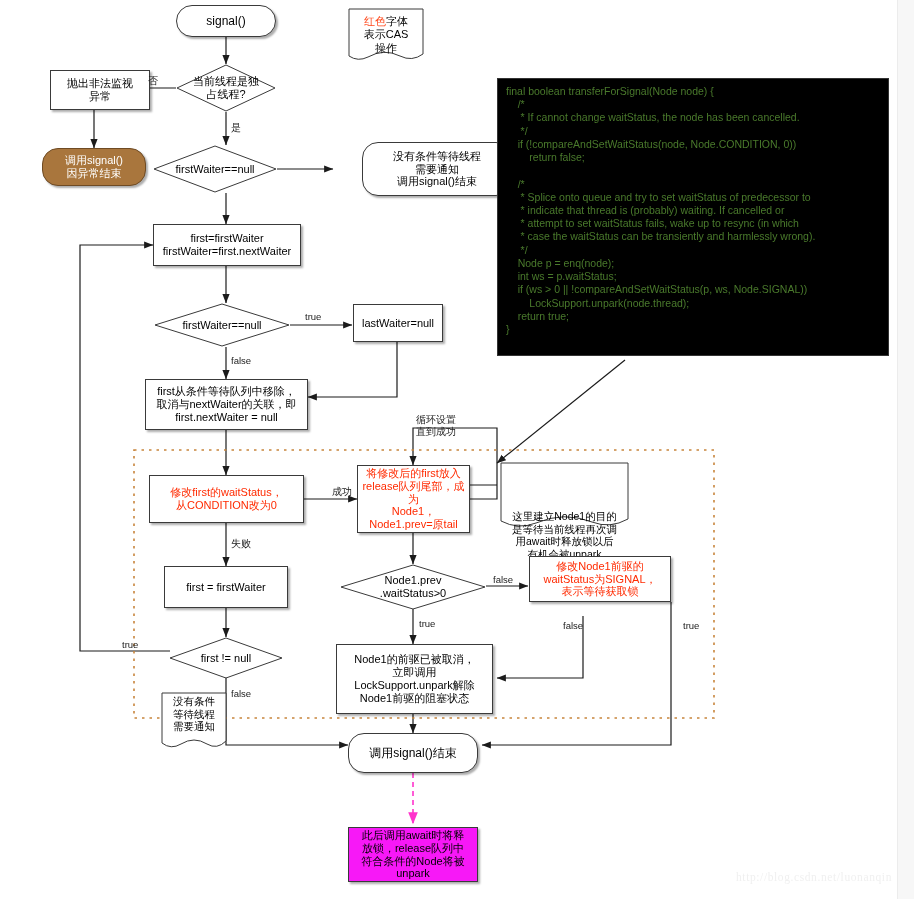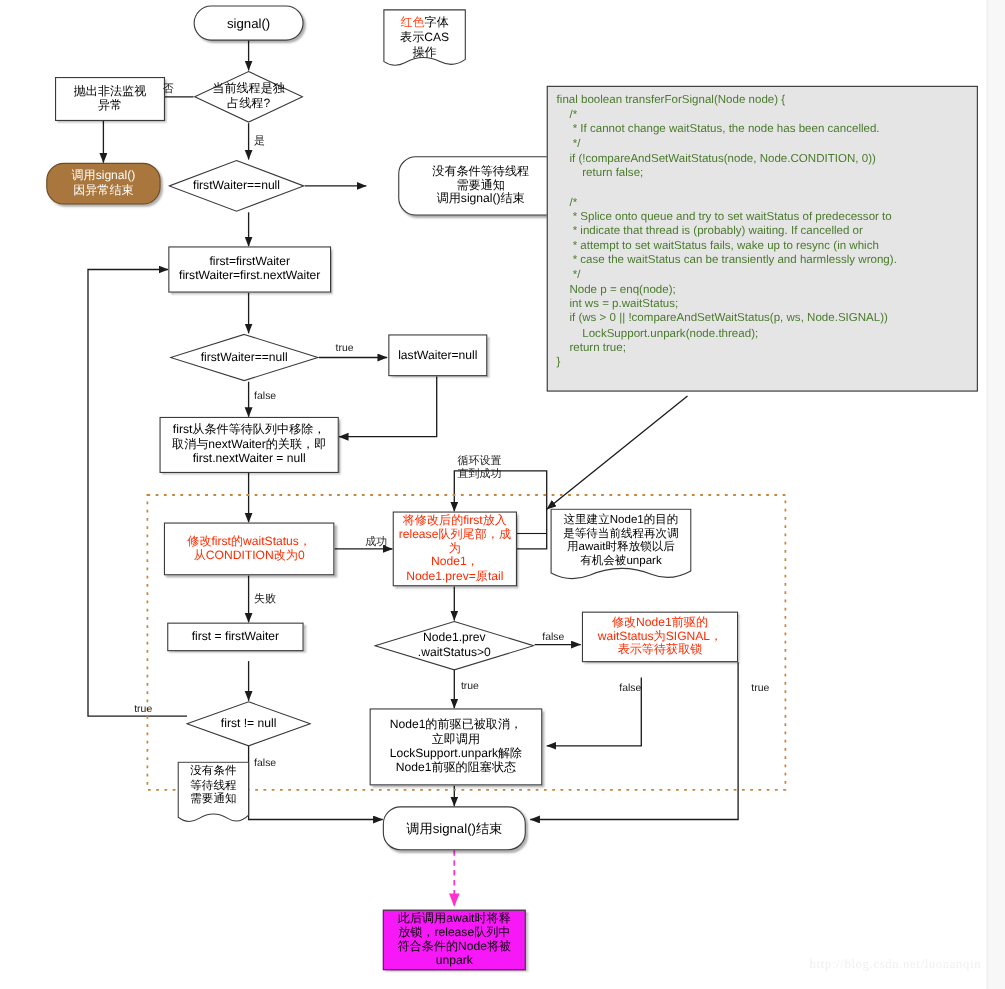--- a/index.html
+++ b/index.html
@@ -59,21 +59,21 @@
     text-align:center;font-size:11px;line-height:1.2;color:#000;
     white-space:pre-line;padding:2px 4px;box-sizing:border-box;
   }
   .note .ntext .red{color:#ff4a1e;}
 
   
   .codepanel{
     position:absolute;
     box-sizing:border-box;
     border:1px solid #333;
-    background:#e5e5e5;
+    background:#000000;
     padding:6px 8px;
     overflow:hidden;
   }
   .codepanel pre{
     margin:0;
     font-family:"Liberation Sans","DejaVu Sans",sans-serif;
     font-size:10.5px;
     line-height:1.26;
     color:#4a7a2c;
     white-space:pre;
@@ -252,27 +252,27 @@
 
   <div class="node red-text" style="left:357px;top:465px;width:113px;height:68px;">将修改后的first放入
 release队列尾部，成为
 Node1，
 Node1.prev=原tail</div>
 
   <div class="note" style="left:500px;top:462px;width:129px;height:67px;">
     <svg class="nshape" viewBox="0 0 129 67" preserveAspectRatio="none">
       <path d="M1,1 L128,1 L128,57 Q110,67 92,60 Q64,49 36,61 Q18,68 1,59 Z" fill="#ffffff" stroke="#3a3a3a" stroke-width="1"></path>
     </svg>
-    <div class="ntext" style="align-items:flex-start;padding-top:4px;font-size:10.5px;">这里建立Node1的目的
+    <div class="ntext" style="align-items:flex-start;padding-top:4px;font-size:10.5px;margin-top:44px;">这里建立Node1的目的
 是等待当前线程再次调
 用await时释放锁以后
 有机会被unpark</div>
   </div>
 
-  <div class="node" style="left:152px;top:566px;width:124px;height:26px;">first = firstWaiter</div>
+  <div class="node" style="left:164px;top:566px;width:124px;height:42px;">first = firstWaiter</div>
 
   <div class="diamond" style="left:340px;top:564px;width:146px;height:46px;">
     <svg class="dshape" viewBox="0 0 146 46" preserveAspectRatio="none">
       <polygon points="73,1 145,23 73,45 1,23" fill="#fff" stroke="#3a3a3a" stroke-width="1"></polygon>
     </svg>
     <div class="dlabel">Node1.prev
 .waitStatus&gt;0</div>
   </div>
 
   <div class="node red-text" style="left:529px;top:556px;width:142px;height:46px;">修改Node1前驱的

